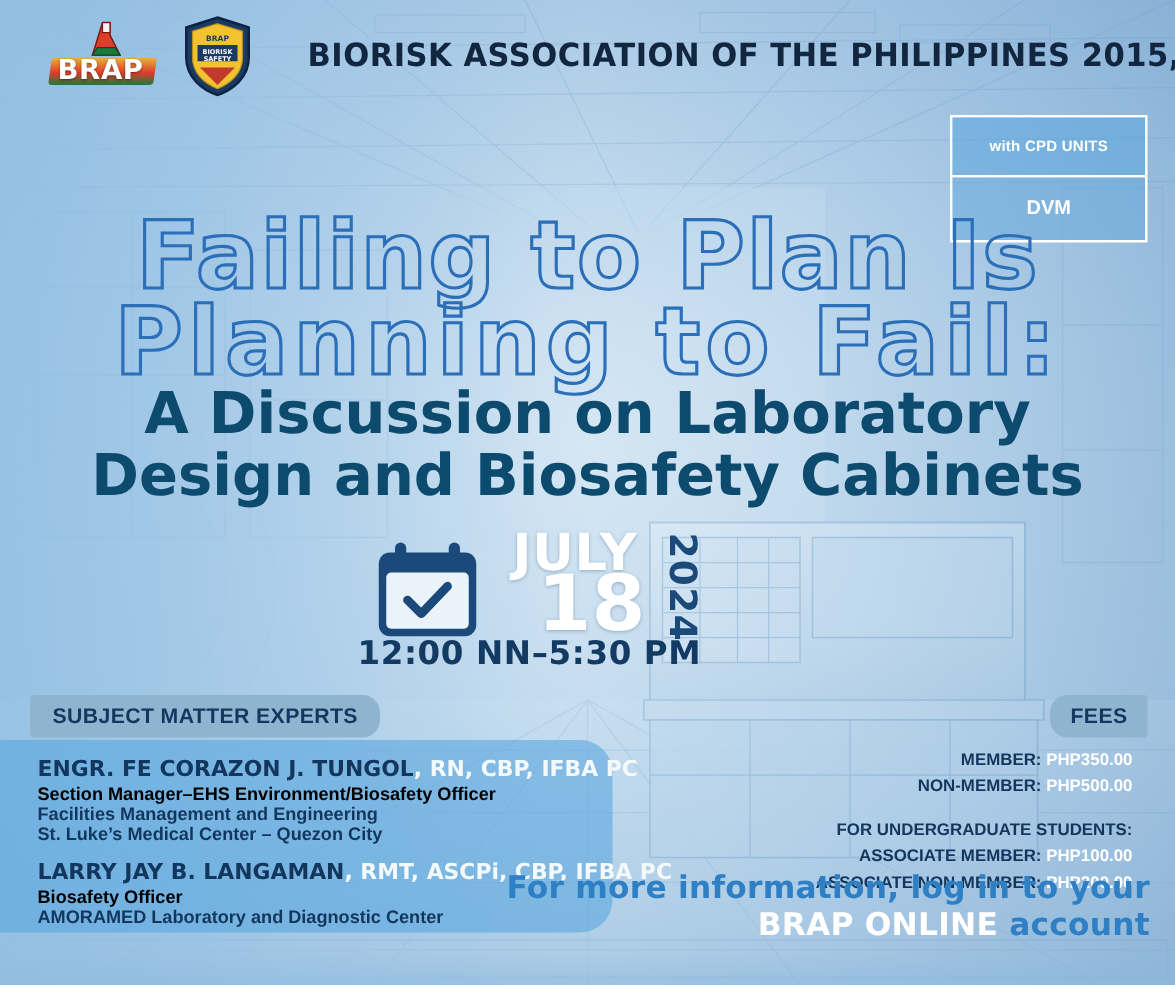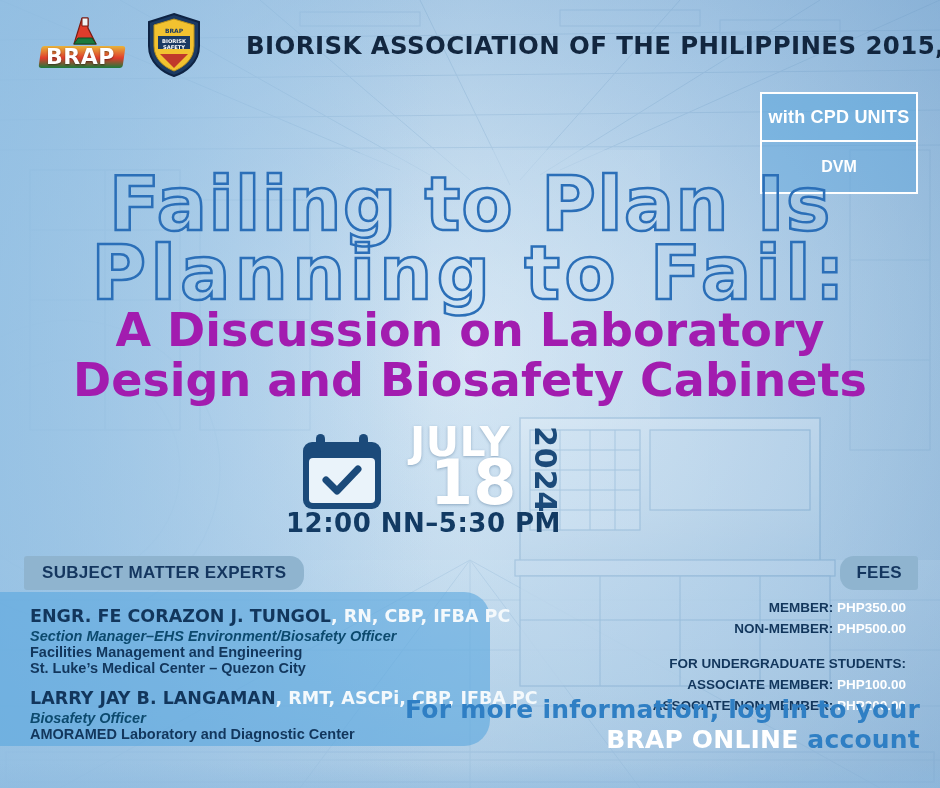--- a/index.html
+++ b/index.html
@@ -114,21 +114,21 @@
     border: 2px solid #ffffff;
     box-sizing: border-box;
   }
   .cpd-top {
     height: 46px;
     display: flex;
     align-items: center;
     justify-content: center;
     background: rgba(90,165,220,0.55);
     color: #ffffff;
-    font-size: 18px;
+    font-size: 12px;
     font-weight: bold;
     letter-spacing: 0.2px;
   }
   .cpd-bottom {
     display: flex;
     border-top: 2px solid #ffffff;
     height: 50px;
   }
   .cpd-cell {
     flex: 1;
@@ -198,21 +198,21 @@
     position: absolute;
     left: 50%;
     transform: translateX(-50%);
     top: 306px;
     width: 900px;
     text-align: center;
     font-family: "DejaVu Sans", sans-serif;
     font-weight: bold;
     font-size: 46px;
     line-height: 1.08;
-    color: #a21caf;
+    color: #0c4a6e;
     letter-spacing: 0px;
     white-space: nowrap;
   }
 
   
   .datewrap {
     position: absolute;
     left: 300px;
     top: 418px;
     display: flex;
@@ -297,22 +297,21 @@
     font-family: "DejaVu Sans", sans-serif;
     font-weight: bold;
     font-size: 17.5px;
     color: #12365c;
     white-space: nowrap;
   }
   .sme-name .creds { color: #f4f9fc; }
   .sme-role {
     font-size: 14.5px;
     font-weight: bold;
-    font-style: italic;
-    color: #0c4a6e;
+    color: #000000;
     margin-top: 2px;
     white-space: nowrap;
   }
   .sme-line {
     font-size: 14.5px;
     font-weight: bold;
     color: #12365c;
     white-space: nowrap;
   }
   .sme-block2 { margin-top: 12px; }

